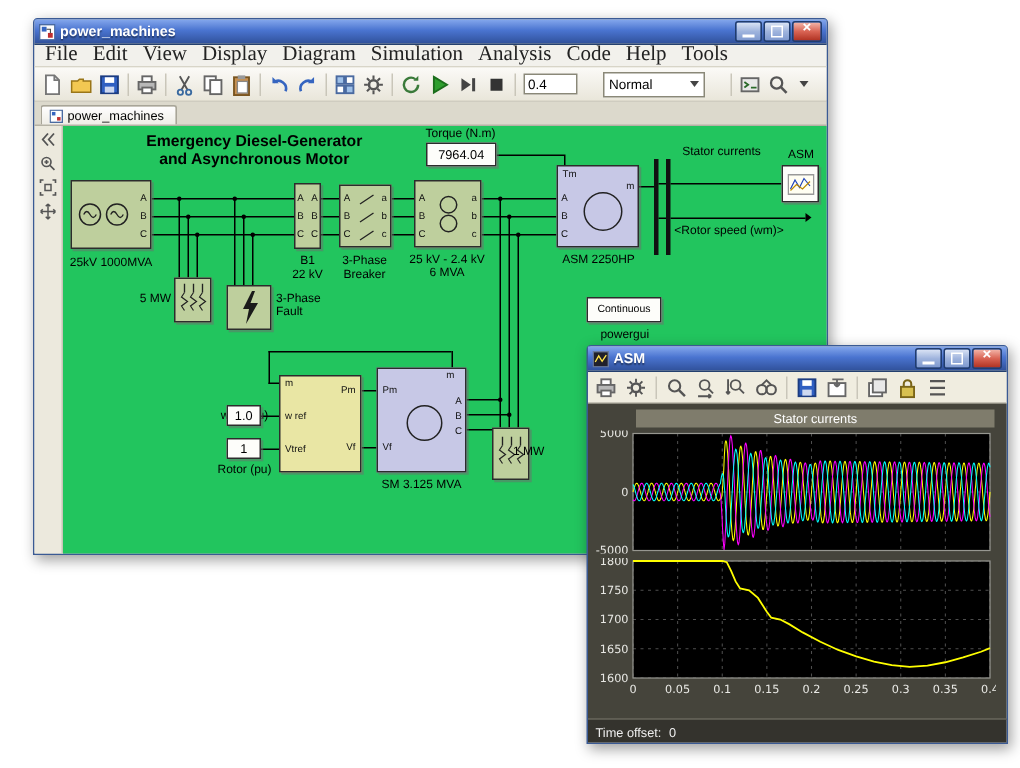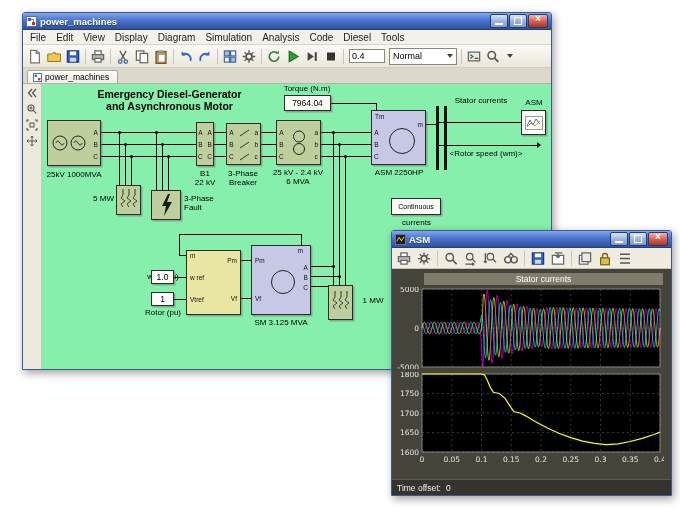--- a/index.html
+++ b/index.html
@@ -12,32 +12,32 @@
   .win-btns{display:flex;gap:1px;}
   .win-btn{position:relative;width:16px;height:12px;border:1px solid #203c6e;border-radius:2px;background:linear-gradient(180deg,#dbe4f5,#9fb4dd 50%,#7e99cf);}
   .win-btn.close{width:18px;background:linear-gradient(180deg,#f3b5a9,#d96454 50%,#b03222);}
   .win-btn.min::after{content:"";position:absolute;left:4px;right:4px;bottom:2px;height:2px;background:#fff;}
   .win-btn.max::after{content:"";position:absolute;left:4px;right:4px;top:2px;bottom:2px;border:1px solid #fff;}
   .win-btn.close::after{content:"\00d7";position:absolute;left:0;right:0;top:-2px;text-align:center;color:#fff;font-size:10px;font-weight:bold;}
 
   
   .model-window{left:22px;top:12px;width:528px;height:356px;}
   .menubar{display:flex;align-items:center;height:14px;background:#f2f1ec;border-bottom:1px solid #d8d5c8;padding-left:2px;}
-  .menu-item{font-size:10px;color:#222;padding:0 5px;}
+  .menu-item{font-size:14px;color:#222;padding:0 5px;font-family:Liberation Serif, serif;}
   .toolbar{display:flex;align-items:center;height:22px;background:linear-gradient(#fbfaf7,#e9e6da);border-bottom:1px solid #cfccc0;padding:0 3px;gap:1px;}
   .tsep{width:1px;height:15px;background:#c9c6b9;margin:0 2px;}
   .ic{width:16px;height:15px;padding:1px;display:block;}
   .stop-time-input{width:30px;height:12px;font-size:9px;border:1px solid #8a8878;padding:0 2px;font-family:"Liberation Sans",sans-serif;margin:0 2px;}
-  .dropdown{display:flex;align-items:center;justify-content:space-between;height:15px;border:1px solid #8a8878;background:#fff;font-size:9px;padding:0 3px;min-width:60px;margin:0 1px;}
+  .dropdown{display:flex;align-items:center;justify-content:space-between;height:15px;border:1px solid #8a8878;background:#fff;font-size:9px;padding:0 3px;min-width:60px;margin:0 14px;}
   .dd-arrow{width:0;height:0;border-left:3px solid transparent;border-right:3px solid transparent;border-top:4px solid #444;margin-left:4px;}
   .tabbar{height:15px;background:#dcd9cc;border-bottom:1px solid #b5b2a5;display:flex;align-items:flex-end;padding-left:4px;}
   .tab{display:flex;align-items:center;gap:3px;background:linear-gradient(#fefefe,#efede6);border:1px solid #a8a598;border-bottom:none;font-size:8.5px;padding:1px 8px 1px 5px;border-radius:2px 2px 0 0;}
   .workarea{flex:1;display:flex;min-height:0;}
   .palette{width:18px;background:#ece9dd;border-right:1px solid #c8c5b8;display:flex;flex-direction:column;align-items:center;padding-top:3px;gap:4px;}
-  .canvas{position:relative;flex:1;background:#86efac;overflow:hidden;}
+  .canvas{position:relative;flex:1;background:#22c55e;overflow:hidden;}
   .diagram{position:absolute;left:-10px;top:0;width:524px;height:273px;}
 
   
   .blk{position:absolute;border:1px solid #2c2c2c;box-shadow:1.5px 1.5px 0 rgba(110,110,110,.5);box-sizing:border-box;}
   .green{background:#becf9d;}
   .purple{background:#c7c8e6;}
   .yellow{background:#e9e6a4;}
   .whiteb{background:#fdfdfa;}
   .cflex{display:flex;align-items:center;justify-content:center;}
   .annot{position:absolute;font-size:8px;line-height:1.15;text-align:center;white-space:pre-line;color:#000;}
@@ -86,21 +86,21 @@
 
     <div class="menubar">
       <span class="menu-item">File</span>
       <span class="menu-item">Edit</span>
       <span class="menu-item">View</span>
       <span class="menu-item">Display</span>
       <span class="menu-item">Diagram</span>
       <span class="menu-item">Simulation</span>
       <span class="menu-item">Analysis</span>
       <span class="menu-item">Code</span>
-      <span class="menu-item">Diesel</span>
+      <span class="menu-item">Help</span>
       <span class="menu-item">Tools</span>
     </div>
 
     <div class="toolbar">
       <svg class="ic" viewBox="0 0 12 12">
           <path d="M2.5 1h4.5l2.5 2.5V11h-7z" fill="#fff" stroke="#777"></path>
           <path d="M7 1v2.5h2.5" fill="none" stroke="#777"></path>
         </svg>
       <svg class="ic" viewBox="0 0 12 12">
           <path d="M1 4h3.2l1-1h2v1h4v6H1z" fill="#f3c852" stroke="#9a7618" stroke-width="0.8"></path>
@@ -374,21 +374,21 @@
             <svg class="sym" style="left:9px;top:3px" width="12" height="23" viewBox="0 0 12 23">
               <polygon points="7,0 1,12 5,12 3,22 11,8 6,8 9,0" fill="#1a1a1a"></polygon>
             </svg>
           </div>
           <div class="annot" style="left:152px;top:110px;width:44px;text-align:left">3-Phase
 Fault</div>
 
           <div class="blk whiteb cflex" style="left:359px;top:114px;width:50px;height:17px">
             <span style="font-size:7px">Continuous</span>
           </div>
-          <div class="annot" style="left:357px;top:134px;width:55px">currents</div>
+          <div class="annot" style="left:357px;top:134px;width:55px">powergui</div>
 
           <div class="annot" style="left:108px;top:188px;width:46px">wref (pu)</div>
           <div class="blk whiteb cflex" style="left:119px;top:186px;width:23px;height:14px">
             <span class="boxval">1.0</span>
           </div>
           <div class="blk whiteb cflex" style="left:119px;top:208px;width:23px;height:14px">
             <span class="boxval">1</span>
           </div>
           <div class="annot" style="left:106px;top:224px;width:50px">Rotor (pu)</div>
 
@@ -412,21 +412,21 @@
           <div class="annot" style="left:214px;top:234px;width:70px">SM 3.125 MVA</div>
 
           <div class="blk green" style="left:296px;top:201px;width:25px;height:35px">
             <svg class="sym" style="left:3px;top:5px" width="18" height="24" viewBox="0 0 18 24">
               <path d="M3 0v6M9 0v6M15 0v6" stroke="#222" stroke-width="0.9"></path>
               <polyline points="3,6 1,9 5,12 1,15 3,18" fill="none" stroke="#222" stroke-width="0.8"></polyline>
               <polyline points="9,6 7,9 11,12 7,15 9,18" fill="none" stroke="#222" stroke-width="0.8"></polyline>
               <polyline points="15,6 13,9 17,12 13,15 15,18" fill="none" stroke="#222" stroke-width="0.8"></polyline>
             </svg>
           </div>
-          <div class="annot" style="left:324px;top:212px;width:34px;text-align:center">1 MW</div>
+          <div class="annot" style="left:310px;top:212px;width:34px;text-align:left">1 MW</div>
 
         </div>
       </div>
     </div>
   </div>
 
   <div class="window scope-window">
     <div class="titlebar">
       <svg class="app-icon" width="11" height="11" viewBox="0 0 12 12">
           <rect x="0.5" y="0.5" width="11" height="11" fill="#20202a" stroke="#6a7a9a"></rect>

